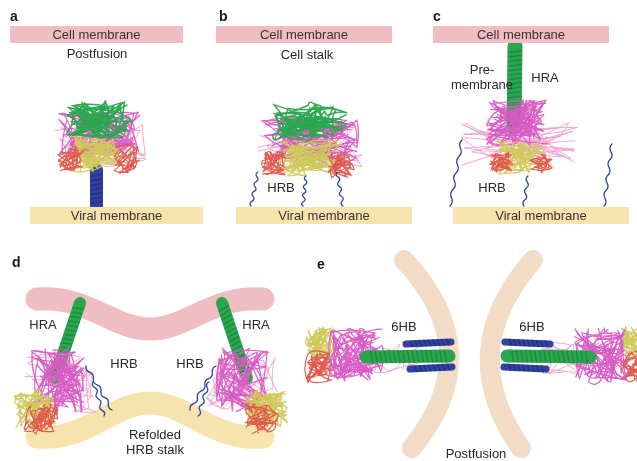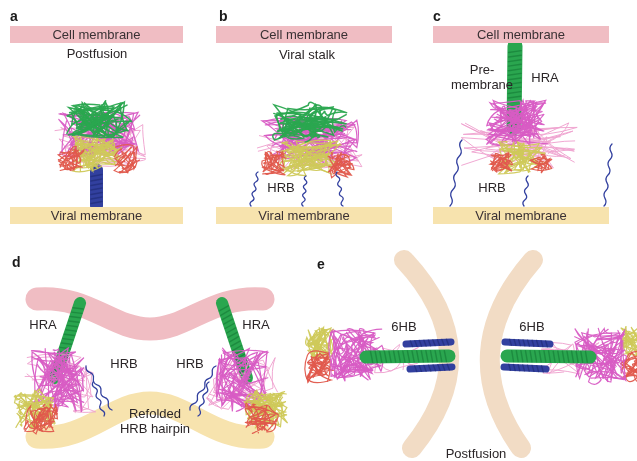--- a/index.html
+++ b/index.html
@@ -10,21 +10,21 @@
     font-family:"Liberation Sans","DejaVu Sans",sans-serif;
     overflow:hidden;
   }
   #fig-svg{position:absolute;left:0;top:0;z-index:1;}
   .mem-bar{
     position:absolute;height:17px;z-index:2;
     text-align:center;line-height:17px;
     font-size:13px;color:#3a3134;
   }
   .mem-bar.pink{background:var(--membrane-pink);}
-  .mem-bar.yellow{background:var(--membrane-yellow);}
+  .mem-bar.yellow{background:var(--membrane-yellow);margin-left:20px;}
   .plabel{
     position:absolute;z-index:3;
     font-size:14px;font-weight:bold;color:#1a1a1a;
   }
   .lbl{
     position:absolute;z-index:3;
     font-size:13px;color:var(--text);
     white-space:nowrap;line-height:15px;
   }
   .lbl.ctr{transform:translateX(-50%);text-align:center;}
@@ -428,39 +428,39 @@
   <div class="plabel" style="left:219px;top:8px">b</div>
   <div class="plabel" style="left:433px;top:8px">c</div>
   <div class="plabel" style="left:12px;top:254px">d</div>
   <div class="plabel" style="left:317px;top:256px">e</div>
 
   <div class="mem-bar pink" style="left:10px;top:26px;width:173px">Cell membrane</div>
   <div class="lbl ctr" style="left:97px;top:46px">Postfusion</div>
   <div class="mem-bar yellow" style="left:10px;top:207px;width:173px">Viral membrane</div>
 
   <div class="mem-bar pink" style="left:216px;top:26px;width:176px">Cell membrane</div>
-  <div class="lbl ctr" style="left:307px;top:47px">Viral stalk</div>
+  <div class="lbl ctr" style="left:307px;top:47px">Cell stalk</div>
   <div class="lbl ctr" style="left:281px;top:180px">HRB</div>
   <div class="mem-bar yellow" style="left:216px;top:207px;width:176px">Viral membrane</div>
 
   <div class="mem-bar pink" style="left:433px;top:26px;width:176px">Cell membrane</div>
   <div class="lbl ctr" style="left:482px;top:62px">
     <div>Pre-</div>
     <div>membrane</div>
   </div>
   <div class="lbl ctr" style="left:545px;top:70px">HRA</div>
   <div class="lbl ctr" style="left:492px;top:180px">HRB</div>
   <div class="mem-bar yellow" style="left:433px;top:207px;width:176px">Viral membrane</div>
 
   <div class="lbl ctr" style="left:43px;top:317px">HRA</div>
   <div class="lbl ctr" style="left:256px;top:317px">HRA</div>
   <div class="lbl ctr" style="left:124px;top:356px">HRB</div>
   <div class="lbl ctr" style="left:190px;top:356px">HRB</div>
-  <div class="lbl ctr" style="left:155px;top:406px">
+  <div class="lbl ctr" style="left:155px;top:427px">
     <div>Refolded</div>
-    <div>HRB hairpin</div>
+    <div>HRB stalk</div>
   </div>
 
   <div class="lbl ctr" style="left:404px;top:319px">6HB</div>
   <div class="lbl ctr" style="left:532px;top:319px">6HB</div>
   <div class="lbl ctr" style="left:476px;top:446px">Postfusion</div>
 
 </div>
 
 </body></html>

